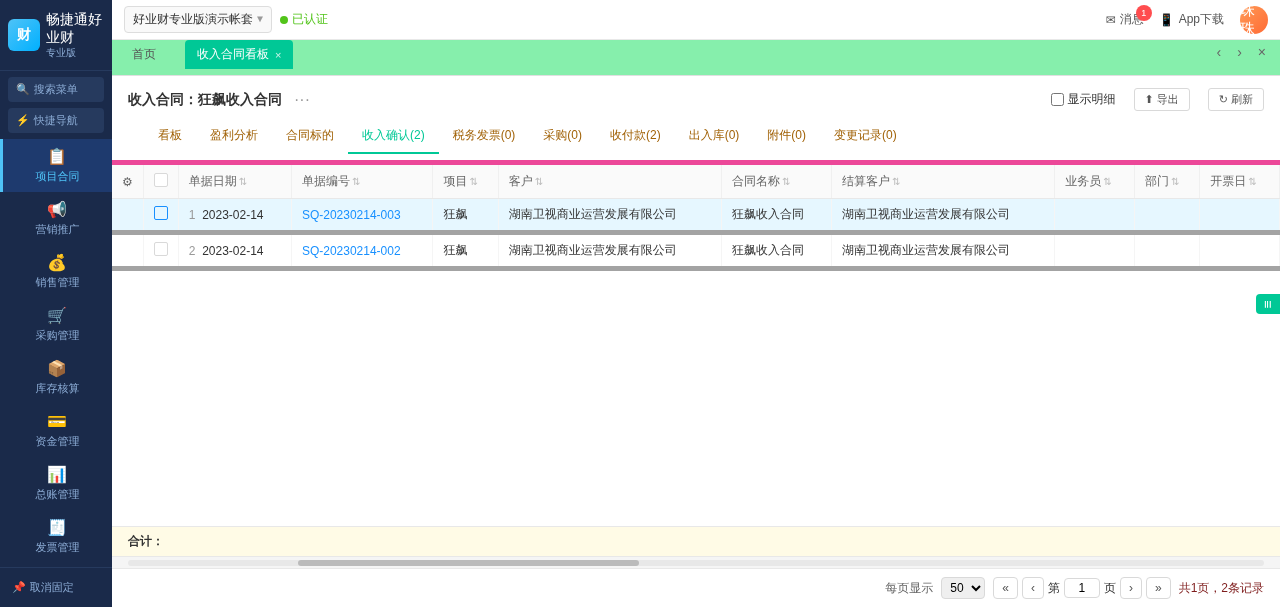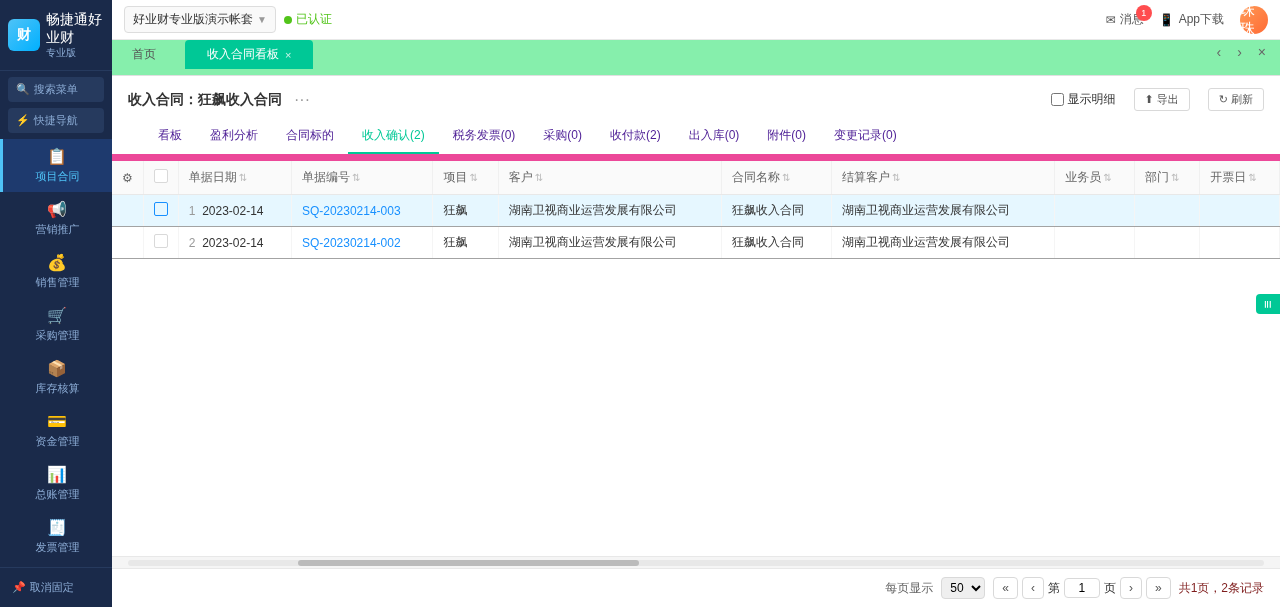--- a/index.html
+++ b/index.html
@@ -19,62 +19,62 @@
     .sidebar-item-icon { font-size: 16px; margin-bottom: 3px; }
     .sidebar-item-label { font-size: 11px; text-align: center; }
     .sidebar-bottom { padding: 8px; border-top: 1px solid #263a5e; }
     .sidebar-bottom-item { display: flex; align-items: center; gap: 4px; color: #8babd4; padding: 4px; cursor: pointer; font-size: 11px; }
 
     
     .main { flex: 1; display: flex; flex-direction: column; overflow: hidden; }
 
     
     .topbar { background: #fff; border-bottom: 1px solid #e8e8e8; padding: 0 12px; display: flex; align-items: center; height: 40px; gap: 8px; }
-    .topbar-selector { display: flex; align-items: center; gap: 4px; font-size: 12px; color: #333; cursor: pointer; padding: 4px 8px; border: 1px solid #ddd; border-radius: 4px; background: #f9f9f9; }
+    .topbar-selector { display: flex; align-items: center; gap: 4px; font-size: 12px; color: #333; cursor: pointer; padding: 4px 8px; border: 1px solid #ddd; border-radius: 4px; background: #f9f9f9; font-family: Liberation Mono, monospace; }
     .topbar-selector-arrow { color: #999; font-size: 10px; }
     .topbar-verified { display: flex; align-items: center; gap: 4px; color: #52c41a; font-size: 12px; }
     .topbar-verified-dot { width: 8px; height: 8px; background: #52c41a; border-radius: 50%; }
     .topbar-right { margin-left: auto; display: flex; align-items: center; gap: 16px; }
     .topbar-action { display: flex; align-items: center; gap: 4px; cursor: pointer; color: #555; font-size: 12px; position: relative; }
     .topbar-badge { position: absolute; top: -6px; right: -8px; background: #ff4d4f; color: white; border-radius: 50%; width: 16px; height: 16px; font-size: 9px; display: flex; align-items: center; justify-content: center; }
     .topbar-avatar { width: 28px; height: 28px; background: linear-gradient(135deg, #ff9a56, #ff6b35); border-radius: 50%; display: flex; align-items: center; justify-content: flex-end; color: white; font-size: 15px; cursor: pointer; }
 
     
     .tabbar { background: #86efac; border-bottom: 1px solid #e0e0e0; display: flex; align-items: flex-start; padding: 0 8px; height: 36px; gap: 17px; }
     .tab-home { padding: 6px 12px; color: #555; cursor: pointer; font-size: 12px; }
-    .tab-active { background: #00c896; color: white; border-radius: 4px 4px 0 0; padding: 6px 22px; display: flex; align-items: center; gap: 6px; font-size: 12px; cursor: pointer; }
+    .tab-active { background: #00c896; color: white; border-radius: 4px 4px 0 0; padding: 6px 12px; display: flex; align-items: center; gap: 6px; font-size: 12px; cursor: pointer; }
     .tab-close { color: rgba(255,255,255,0.8); cursor: pointer; font-size: 11px; }
     .tabbar-right { margin-left: auto; display: flex; gap: 4px; }
     .tabbar-nav { cursor: pointer; color: #666; padding: 4px 6px; font-size: 14px; }
 
     
     .content { flex: 1; overflow: hidden; display: flex; flex-direction: column; background: #f0f2f5; }
 
     
-    .contract-header { background: #fff; padding: 12px 16px 0; border-bottom: 7px solid #ec4899; }
+    .contract-header { background: #fff; padding: 12px 16px 6px; border-bottom: 5px solid #ec4899; }
     .contract-title-row { display: flex; align-items: center; gap: 12px; margin-bottom: 8px; }
     .contract-more { color: #999; cursor: pointer; font-size: 16px; }
     .contract-status-btns { display: flex; gap: 6px; }
     .status-btn { padding: 3px 10px; border-radius: 3px; font-size: 11px; cursor: pointer; border: 1px solid #d9d9d9; background: #fff; color: #666; }
     .status-btn.active-orange { background: #fff7e6; color: #fa8c16; border-color: #ffd591; }
     .status-btn.active-blue { background: #e6f7ff; color: #1890ff; border-color: #91d5ff; }
     .status-btn.active-green { background: #f6ffed; color: #52c41a; border-color: #b7eb8f; }
     .contract-actions { margin-left: auto; display: flex; gap: 18px; }
     .contract-action-btn { padding: 3px 10px; border-radius: 3px; font-size: 11px; cursor: pointer; border: 1px solid #d9d9d9; background: #fff; color: #555; display: flex; align-items: center; gap: 3px; }
 
     
     .sub-tabs { display: flex; gap: 0; border-bottom: none; background: #fff; padding: 0 16px; }
-    .sub-tab { padding: 8px 14px; font-size: 12px; cursor: pointer; color: #4c1d95; border-bottom: 2px solid transparent; }
+    .sub-tab { padding: 8px 14px; font-size: 12px; cursor: pointer; color: #a16207; border-bottom: 2px solid transparent; }
     .sub-tab.active { color: #00c896; border-bottom: 2px solid #00c896; }
 
     
     .table-area { flex: 1; background: #fff; overflow: auto; margin: 0; }
     .data-table { width: 100%; border-collapse: collapse; font-size: 12px; }
     .data-table th { background: #fafafa; border-bottom: 1px solid #e8e8e8; border-right: 1px solid #f0f0f0; padding: 8px 10px; text-align: left; font-weight: normal; color: #666; white-space: nowrap; }
-    .data-table td { border-bottom: 1px solid #a3a3a3; border-right: 1px solid #f5f5f5; padding: 7px 10px; color: #333; white-space: nowrap; }
+    .data-table td { border-bottom: 5px solid #a3a3a3; border-right: 1px solid #f5f5f5; padding: 7px 10px; color: #333; white-space: nowrap; }
     .data-table tr.row-selected { background: #e6f7ff; }
     .th-settings { text-align: center; width: 30px; }
     .th-check { width: 30px; text-align: center; }
     .td-center { text-align: center; }
     .link-text { color: #1890ff; cursor: pointer; text-decoration: none; }
     .row-num { color: #999; }
     .sort-icon { color: #bbb; font-size: 10px; margin-left: 2px; cursor: pointer; }
 
     
     .table-footer { background: #fffbe6; border-top: 1px solid #e8e8e8; padding: 6px 16px; display: flex; align-items: center; font-size: 12px; color: #333; }
@@ -312,20 +312,23 @@
             <td>狂飙收入合同</td>
             <td>湖南卫视商业运营发展有限公司</td>
             <td></td>
             <td></td>
             <td></td>
           </tr>
         </tbody>
       </table>
     </div>
 
+    <div class="table-footer">
+      <span class="footer-label">合计：</span>
+    </div>
 
     <div class="scrollbar-area">
       <div class="scrollbar-track">
         <div class="scrollbar-thumb"></div>
       </div>
     </div>
 
     <div class="pagination">
       <span class="page-size-label">每页显示</span>
       <select class="page-size-select">

